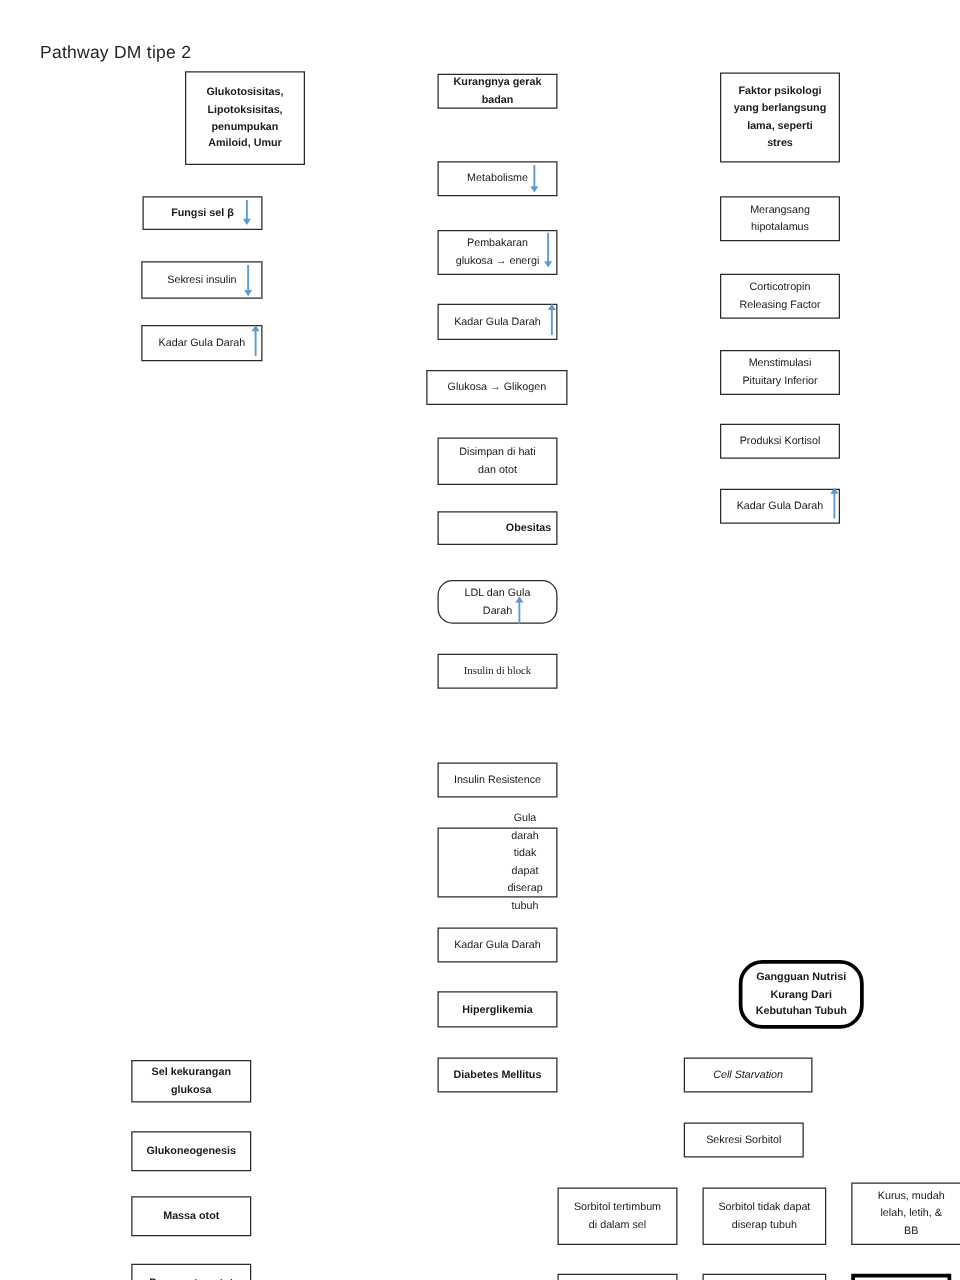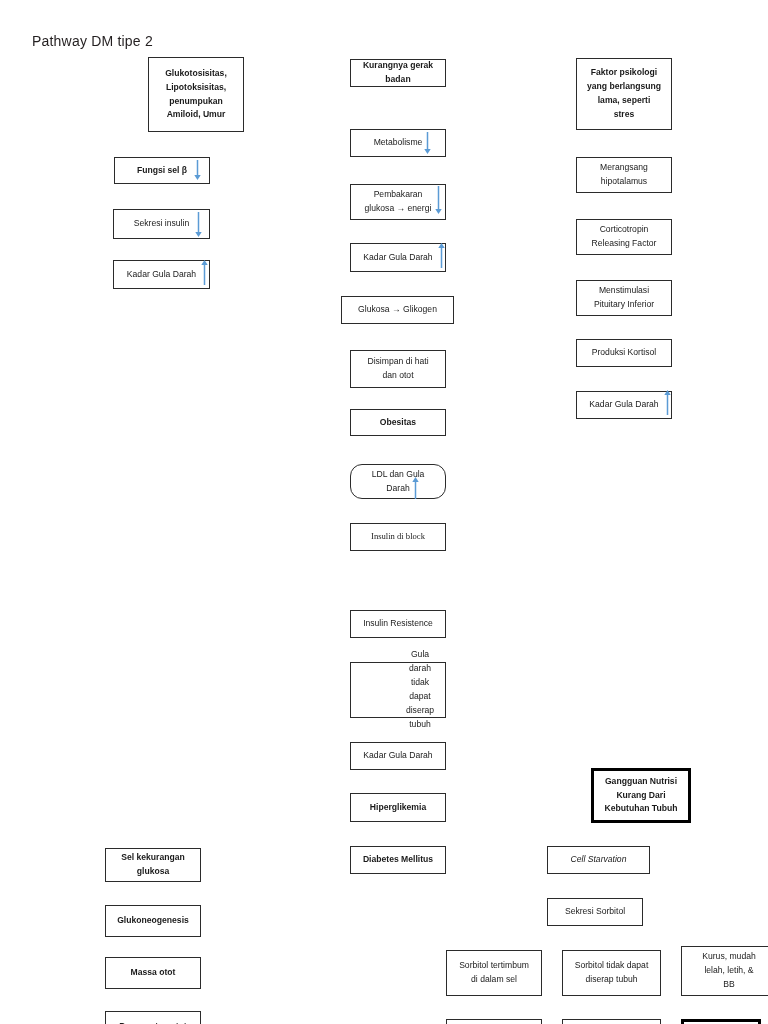--- a/index.html
+++ b/index.html
@@ -140,21 +140,21 @@
           <polygon points="1.2999999999999998,5 7.7,5 4.5,0" fill="#5b9bd5"></polygon>
         </svg>
       </div>
       <div class="node" style="left: 341px; top: 296px; width: 113px; height: 28px;">
         <span class="txt">Glukosa → Glikogen</span>
       </div>
       <div class="node" style="left: 350px; top: 350px; width: 96px; height: 38px; justify-content: center;">
         <span class="txt">Disimpan di hati
 dan otot</span>
       </div>
-      <div class="node bold" style="left: 350px; top: 409px; width: 96px; height: 27px;">
+      <div class="node bold" style="left: 350px; top: 409px; width: 96px; height: 27px; justify-content: flex-end;">
         <span class="txt">Obesitas</span>
       </div>
       <div class="node" style="left: 350px; top: 464px; width: 96px; height: 35px; border-radius: 12px;">
         <span class="txt">LDL dan Gula
 Darah</span>
       </div>
       <div class="arrow" style="left: 411px; top: 477px;">
         <svg width="9" height="22" viewBox="0 0 9 22">
           <line x1="4.5" y1="22" x2="4.5" y2="4" stroke="#5b9bd5" stroke-width="1.5"></line>
           <polygon points="1.2999999999999998,5 7.7,5 4.5,0" fill="#5b9bd5"></polygon>
@@ -203,21 +203,21 @@
       </div>
       <div class="node" style="left: 576px; top: 391px; width: 96px; height: 28px;">
         <span class="txt">Kadar Gula Darah</span>
       </div>
       <div class="arrow" style="left: 663px; top: 390px;">
         <svg width="9" height="25" viewBox="0 0 9 25">
           <line x1="4.5" y1="25" x2="4.5" y2="4" stroke="#5b9bd5" stroke-width="1.5"></line>
           <polygon points="1.2999999999999998,5 7.7,5 4.5,0" fill="#5b9bd5"></polygon>
         </svg>
       </div>
-      <div class="node bold thick" style="left: 591px; top: 768px; width: 100px; height: 55px;">
+      <div class="node bold thick" style="left: 591px; top: 768px; width: 100px; height: 55px; border-radius: 19px;">
         <span class="txt">Gangguan Nutrisi
 Kurang Dari
 Kebutuhan Tubuh</span>
       </div>
       <div class="node italic" style="left: 547px; top: 846px; width: 103px; height: 28px;">
         <span class="txt">Cell Starvation</span>
       </div>
       <div class="node" style="left: 547px; top: 898px; width: 96px; height: 28px;">
         <span class="txt">Sekresi Sorbitol</span>
       </div>

